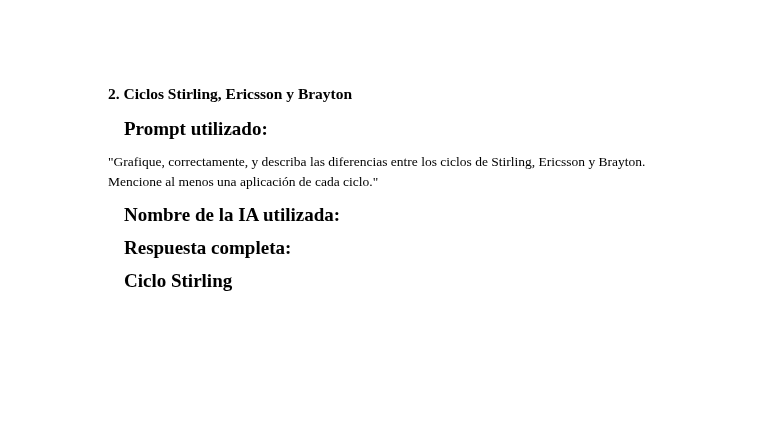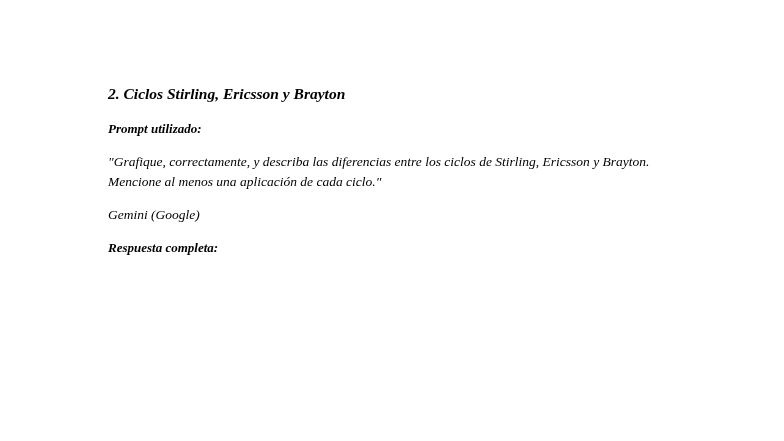--- a/index.html
+++ b/index.html
@@ -13,54 +13,54 @@
     overflow: hidden;
     font-family: "Liberation Serif", "DejaVu Serif", serif;
     color: #000000;
   }
   .page {
     box-sizing: border-box;
     width: 784px;
     height: 441px;
     padding: 84px 108px 0 108px;
     background: #ffffff;
-    font-style: italic;
   }
   .doc-heading {
     font-size: 15.5px;
     font-weight: bold;
     line-height: 20px;
     margin: 0 0 15px 0;
   }
   .doc-label {
-    font-size: 13px;
+    font-size: 19px;
     font-weight: bold;
     line-height: 20px;
-    margin: 0 0 13px 0;
+    margin: 0 0 13px 16px;
   }
   .doc-para {
     font-size: 13.5px;
     font-weight: normal;
     line-height: 20px;
     margin: 0 0 13px 0;
     max-width: 568px;
   }
 </style>
 </head>
 <body>
 
 <div class="page">
 
   <h2 class="doc-heading">2. Ciclos Stirling, Ericsson y Brayton</h2>
 
   <p class="doc-label">Prompt utilizado:</p>
 
   <p class="doc-para">"Grafique, correctamente, y describa las diferencias entre los ciclos de Stirling, Ericsson y Brayton. Mencione al menos una aplicación de cada ciclo."</p>
 
+  <p class="doc-label">Nombre de la IA utilizada:</p>
 
-  <p class="doc-para">Gemini (Google)</p>
 
   <p class="doc-label">Respuesta completa:</p>
 
 
+  <p class="doc-label">Ciclo Stirling</p>
 
 
 </div>
 
 </body></html>

